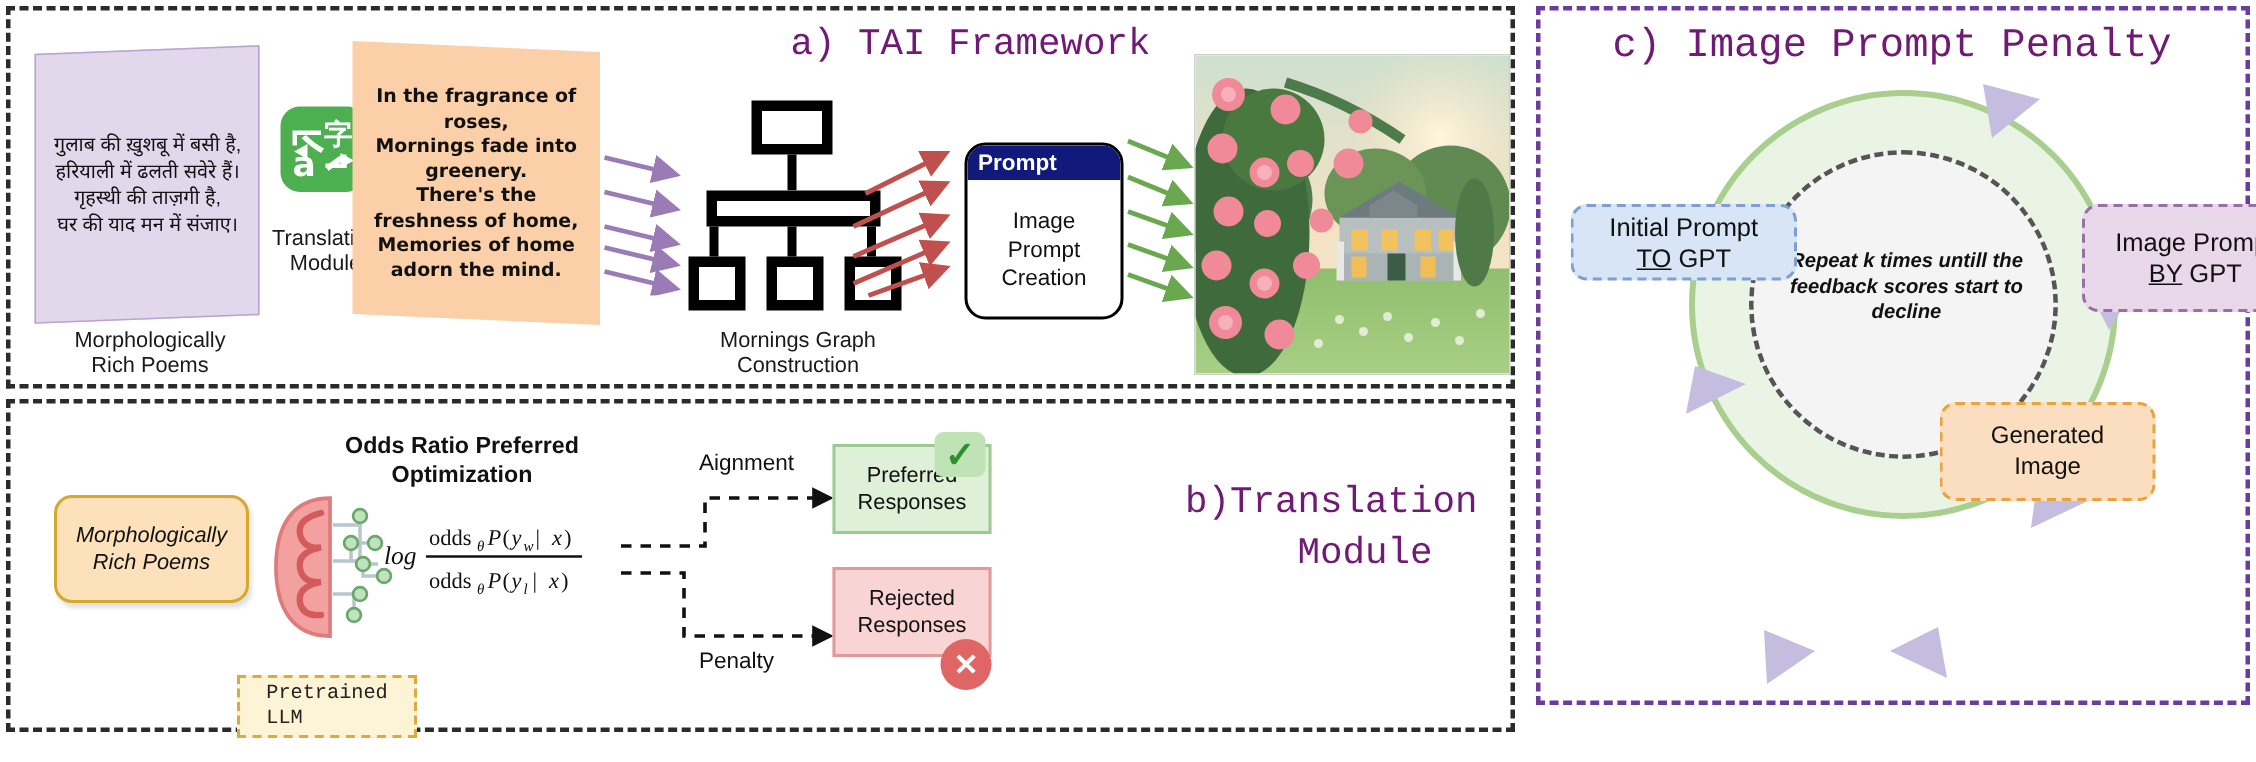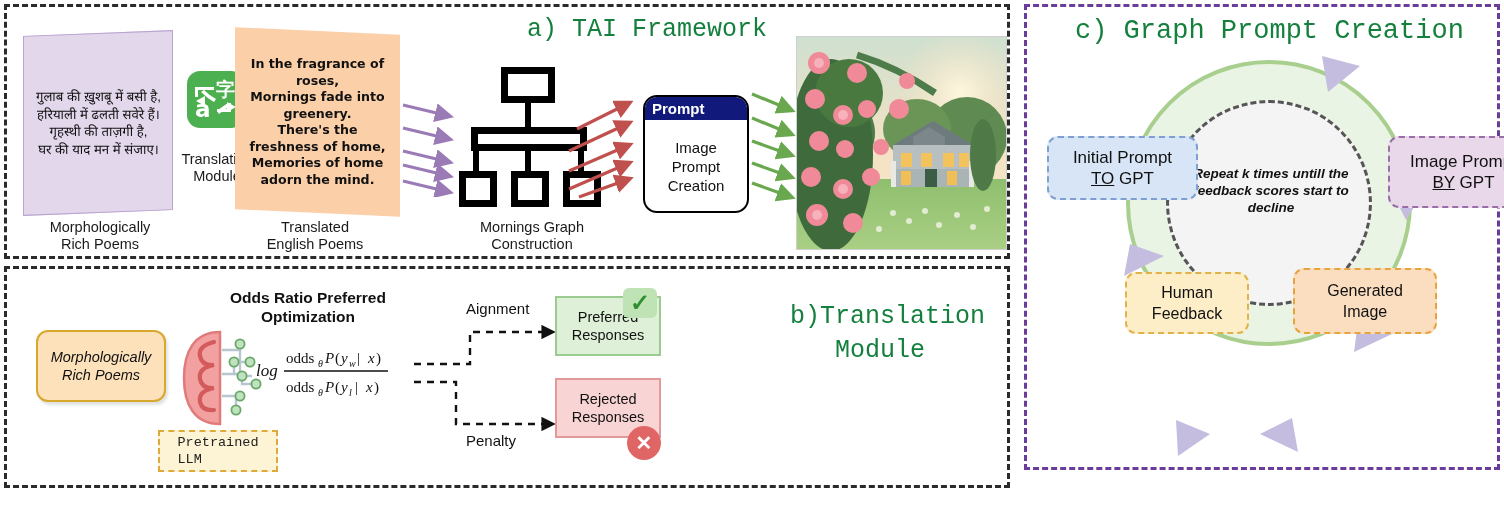--- a/index.html
+++ b/index.html
@@ -10,24 +10,24 @@
   #root{position:absolute;left:0;top:0;width:1504px;height:508px;}
 
   
   .panel{position:absolute;background:#ffffff;box-sizing:border-box;}
   #panel-a{left:4px;top:4px;width:1006px;height:255px;border:3px dashed #2b2b2b;}
   #panel-b{left:4px;top:266px;width:1006px;height:222px;border:3px dashed #2b2b2b;}
   #panel-c{left:1024px;top:4px;width:476px;height:466px;border:3px dashed #6a3d9a;}
 
   .panel-title{
     position:absolute;font-family:"Liberation Mono","DejaVu Sans Mono",monospace;
-    color:#15803d;white-space:pre;letter-spacing:0px;
+    color:#701a75;white-space:pre;letter-spacing:0px;
   }
   #title-a{left:520px;top:8px;font-size:25px;}
-  #title-b{left:790px;top:300px;font-size:25px;line-height:34px;text-align:left;}
+  #title-b{left:790px;top:318px;font-size:25px;line-height:34px;text-align:center;}
   #title-c{left:1075px;top:16px;font-size:27px;}
 
   
   .poem-box{position:absolute;box-sizing:border-box;display:flex;align-items:center;
             justify-content:center;text-align:center;}
   #poem-hi{
     left:16px;top:26px;width:150px;height:180px;background:#e3d7ec;border:1px solid #b9a3d0;
     transform:skewY(-2.2deg);
   }
   #poem-hi .txt{font-family:"Liberation Sans",sans-serif;font-size:13.2px;line-height:17.5px;
@@ -72,21 +72,21 @@
   .arrows{position:absolute;}
 
   
   #orpo-title{position:absolute;left:188px;top:288px;width:240px;text-align:center;
     font-size:15.5px;font-weight:bold;line-height:19px;color:#111;}
   #mrp-box{position:absolute;left:36px;top:330px;width:130px;height:72px;background:#fde1bb;
     border:2px solid #d6a82c;border-radius:12px;display:flex;align-items:center;
     justify-content:center;text-align:center;font-style:italic;font-size:14.5px;line-height:18px;
     color:#111;box-sizing:border-box;box-shadow:2px 3px 3px rgba(0,0,0,.12);}
   #brain{position:absolute;left:178px;top:328px;width:100px;height:100px;}
-  #llm-box{position:absolute;left:158px;top:430px;width:120px;height:42px;background:#fdf3d5;
+  #llm-box{position:absolute;left:158px;top:450px;width:120px;height:42px;background:#fdf3d5;
     border:2px dashed #e0a93b;display:flex;flex-direction:column;align-items:center;
     justify-content:center;font-family:"Liberation Mono","DejaVu Sans Mono",monospace;
     font-size:13.5px;line-height:17px;color:#222;box-sizing:border-box;}
   #formula{position:absolute;left:256px;top:336px;width:150px;height:70px;
     font-family:"Liberation Serif",serif;color:#0f172a;}
   #lbl-align{position:absolute;left:466px;top:300px;font-size:15px;color:#111;}
   #lbl-pen{position:absolute;left:466px;top:432px;font-size:15px;color:#111;}
   .resp-box{position:absolute;box-sizing:border-box;display:flex;align-items:center;
     justify-content:center;text-align:center;font-size:14.5px;line-height:18px;color:#111;}
   #pref-box{left:555px;top:296px;width:106px;height:60px;background:#dff0d8;border:2px solid #9ccb92;}
@@ -98,21 +98,21 @@
 
   
   #ring{position:absolute;left:1126px;top:60px;width:286px;height:286px;border-radius:50%;
     border:4px solid #a8cf8e;background:#eaf4e4;box-sizing:border-box;}
   #ring-inner{position:absolute;left:1166px;top:100px;width:206px;height:206px;border-radius:50%;
     border:3px dashed #555;background:#f4f4f4;box-sizing:border-box;}
   #repeat-txt{position:absolute;left:1192px;top:165px;width:158px;text-align:center;
     font-style:italic;font-weight:bold;font-size:13.5px;line-height:17px;color:#111;}
   .c-box{position:absolute;box-sizing:border-box;display:flex;align-items:center;
     justify-content:center;text-align:center;border-radius:11px;font-size:17px;line-height:21px;color:#111;}
-  #box-initial{left:1047px;top:136px;width:151px;height:64px;background:#d7e5f7;border:2px dashed #7e9fd0;}
+  #box-initial{left:1047px;top:136px;width:151px;height:51px;background:#d7e5f7;border:2px dashed #7e9fd0;}
   #box-imgprompt{left:1388px;top:136px;width:151px;height:72px;background:#e8d8ea;border:2px dashed #9a6fa8;}
   #box-human{left:1125px;top:272px;width:124px;height:62px;background:#fdeec8;border:2px dashed #e0b24b;font-size:16px;}
   #box-gen{left:1293px;top:268px;width:144px;height:66px;background:#fbddc0;border:2px dashed #e8a33d;font-size:16px;}
   .u{text-decoration:underline;}
   #c-arrows{position:absolute;left:1024px;top:4px;width:476px;height:466px;pointer-events:none;}
 </style>
 </head>
 <body>
 
 <div id="root">
@@ -149,22 +149,20 @@
 Module</div>
 
     <div class="poem-box" id="poem-en">
       <div class="txt" style="white-space:pre-line">In the fragrance of roses,
 Mornings fade into greenery.
 There's the
 freshness of home,
 Memories of home
 adorn the mind.</div>
     </div>
-    <div class="caption" id="cap-en" style="white-space:pre-line">Translated
-English  Poems</div>
 
     <svg class="arrows" style="left:394px;top:92px;width:66px;height:98px">
       <defs>
           <marker id="ph" markerWidth="6" markerHeight="6" refX="4.4" refY="3" orient="auto">
         <path d="M0,0 L6,3 L0,6 z" fill="#9b7bb5"></path>
           </marker>
         </defs>
       <g stroke="#9b7bb5" stroke-width="3.2" marker-end="url(#ph)">
         <line x1="2" y1="6" x2="48" y2="17"></line>
         <line x1="2" y1="29" x2="48" y2="40"></line>
@@ -392,21 +390,21 @@
   <div class="resp-box" id="pref-box" style="white-space:pre-line">Preferred
 Responses</div>
   <div class="corner-badge" id="badge-ok">✓</div>
 
   <div class="resp-box" id="rej-box" style="white-space:pre-line">Rejected
 Responses</div>
   <div class="corner-badge" id="badge-no">✕</div>
 
   <div class="panel" id="panel-c"></div>
 
-  <div class="panel-title" id="title-c">c) Graph Prompt Creation</div>
+  <div class="panel-title" id="title-c">c) Image Prompt Penalty</div>
 
   <div id="ring"></div>
   <div id="ring-inner"></div>
 
   <svg id="c-arrows" viewBox="0 0 476 466">
     <g fill="#c4bddf">
       <polygon points="298,52 336,62 304,88"></polygon>
       <polygon points="370,192 404,180 382,216"></polygon>
       <polygon points="334,318 368,330 330,348"></polygon>
       <polygon points="236,430 268,414 274,448"></polygon>
@@ -424,19 +422,17 @@
     </div>
   </div>
 
   <div class="c-box" id="box-imgprompt">
     <div>
       <span>Image Prompt</span><br>
       <span class="u">BY</span><span> GPT</span>
     </div>
   </div>
 
-  <div class="c-box" id="box-human" style="white-space:pre-line">Human
-Feedback</div>
 
   <div class="c-box" id="box-gen" style="white-space:pre-line">Generated
 Image</div>
 
 </div>
 
 </body></html>

